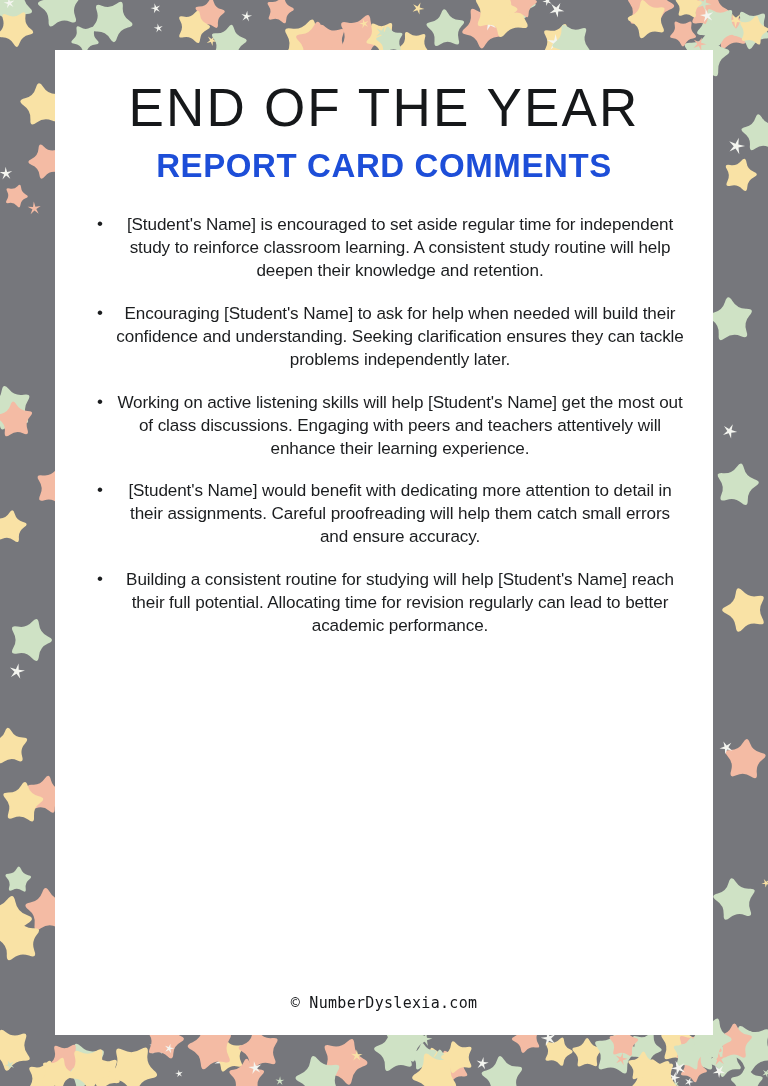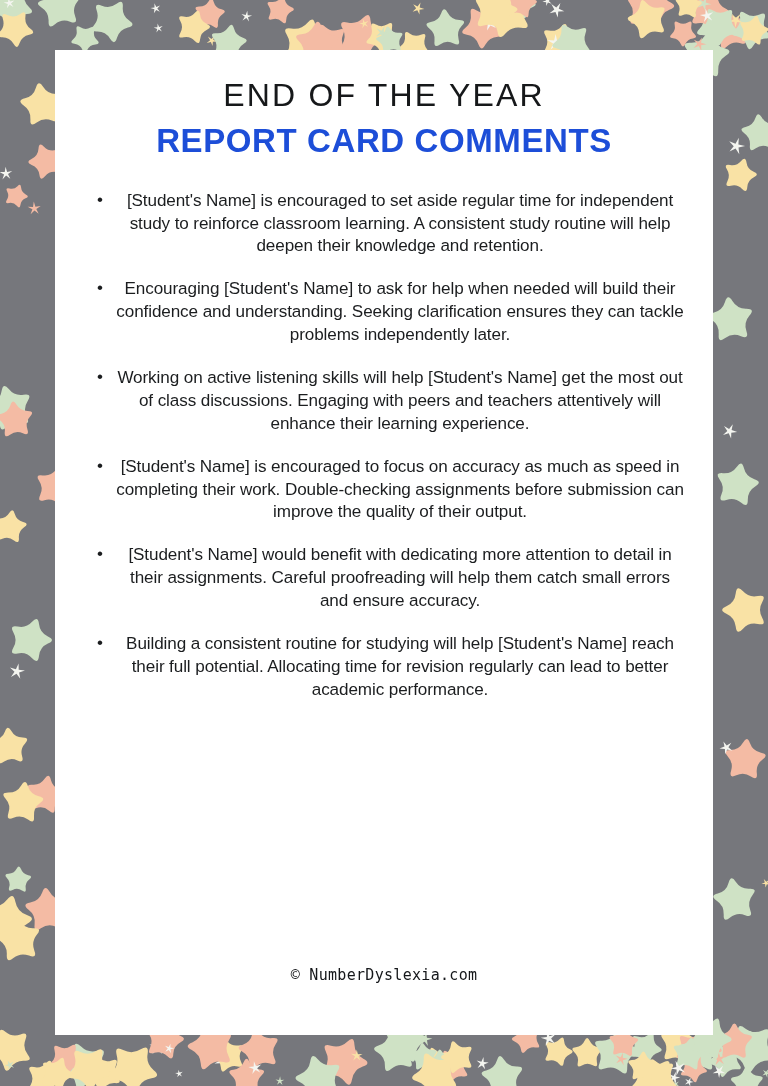--- a/index.html
+++ b/index.html
@@ -45,21 +45,21 @@
   }
 
   
   .title-block {
     padding-top: 27px;
     text-align: center;
   }
 
   #title-main {
     font-family: "Liberation Sans", sans-serif;
-    font-size: 32px;
+    font-size: 53px;
     font-weight: 300;
     letter-spacing: 2.2px;
     color: #16181a;
     line-height: 1.18;
     white-space: nowrap;
   }
 
   #title-sub {
     font-family: "Liberation Sans", sans-serif;
     font-size: 33px;
@@ -96,21 +96,21 @@
     top: -1px;
     font-size: 17px;
     color: #1b1d1f;
   }
 
   
   #footer {
     position: absolute;
     left: 0;
     right: 0;
-    top: 916px;
+    top: 944px;
     text-align: center;
   }
 
   #footer-text {
     font-family: "DejaVu Sans Mono", monospace;
     font-size: 15px;
     letter-spacing: 0.3px;
     color: #15171a;
     white-space: nowrap;
   }
@@ -282,21 +282,20 @@
 
     <div class="title-block">
       <div id="title-main">END OF THE YEAR</div>
       <div id="title-sub">REPORT CARD COMMENTS</div>
     </div>
 
     <ul id="comment-list">
         <li class="comment-item">[Student's Name] is encouraged to set aside regular time for independent study to reinforce classroom learning. A consistent study routine will help deepen their knowledge and retention.</li>
         <li class="comment-item">Encouraging [Student's Name] to ask for help when needed will build their confidence and understanding. Seeking clarification ensures they can tackle problems independently later.</li>
         <li class="comment-item">Working on active listening skills will help [Student's Name] get the most out of class discussions. Engaging with peers and teachers attentively will enhance their learning experience.</li>
-        <li class="comment-item">[Student's Name] is encouraged to focus on accuracy as much as speed in completing their work. Double-checking assignments before submission can improve the quality of their output.</li>
         <li class="comment-item">[Student's Name] would benefit with dedicating more attention to detail in their assignments. Careful proofreading will help them catch small errors and ensure accuracy.</li>
         <li class="comment-item">Building a consistent routine for studying will help [Student's Name] reach their full potential. Allocating time for revision regularly can lead to better academic performance.</li>
       </ul>
 
     <div id="footer">
       <span id="footer-text">© NumberDyslexia.com</span>
     </div>
 
   </div>
 </div>

